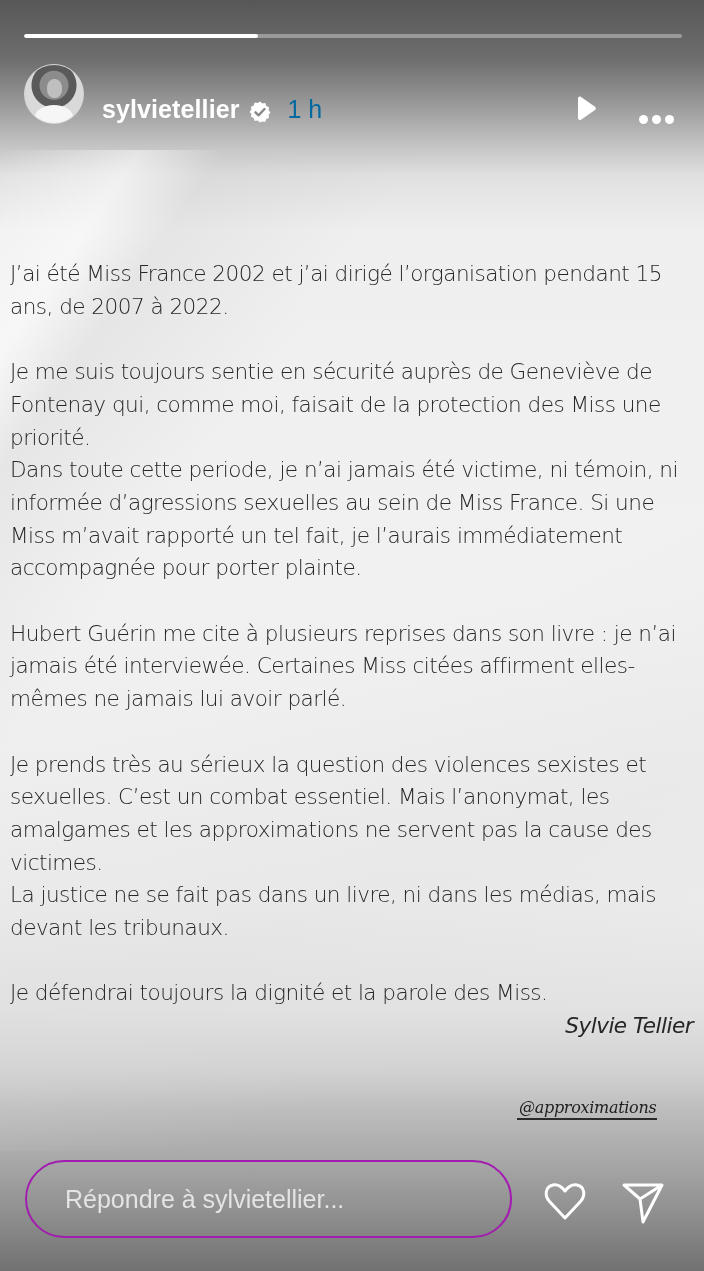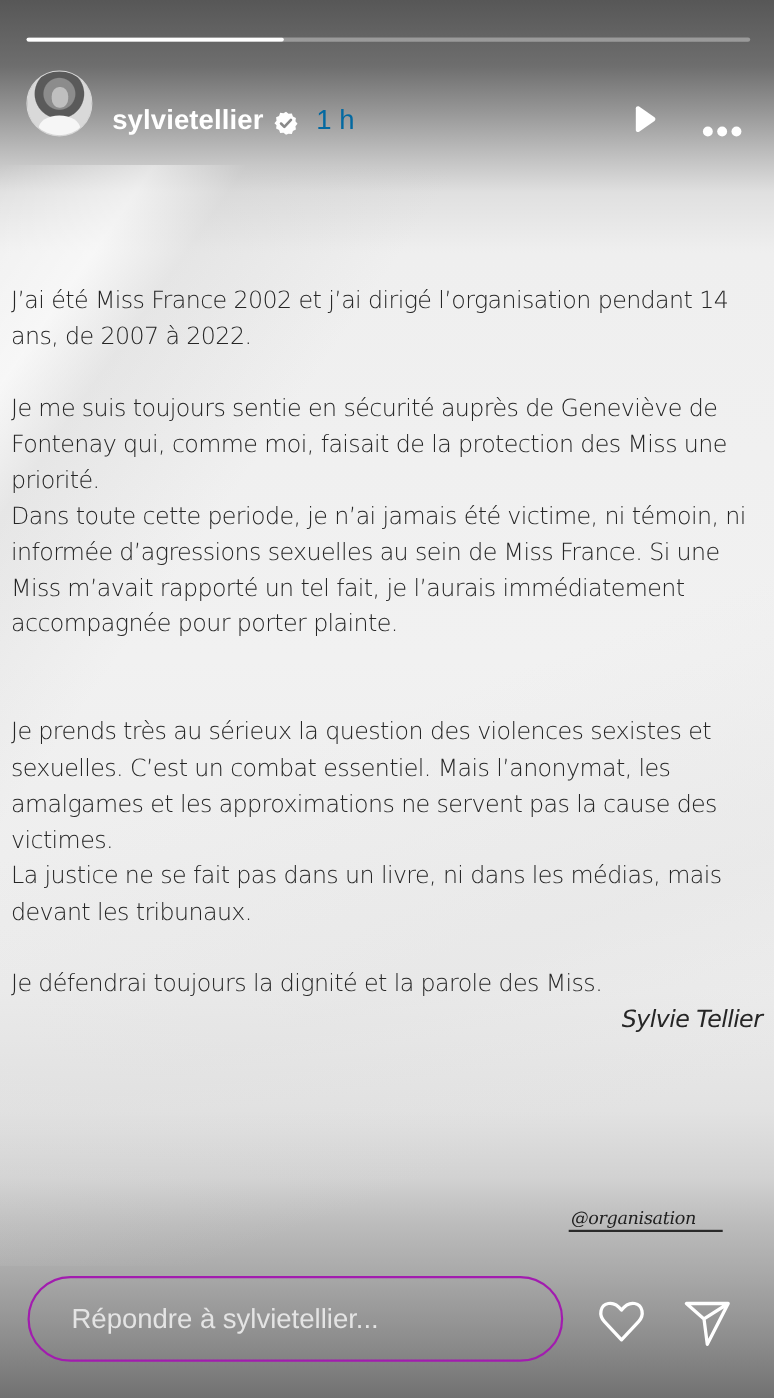--- a/index.html
+++ b/index.html
@@ -127,34 +127,35 @@
     <path fill="#ffffff" d="M7 4.5c0-1.6 1.7-2.5 3-1.6l14 9.8c1.1.8 1.1 2.4 0 3.2l-14 9.8c-1.3.9-3 0-3-1.6z"></path>
   </svg>
   <div class="more-btn">
     <span></span>
       <span></span>
       <span></span>
   </div>
 </div>
 
 <div class="story">
-  <p>J’ai été Miss France 2002 et j’ai dirigé l’organisation pendant 14 ans, de 2007 à 2022.</p>
+  <p>J’ai été Miss France 2002 et j’ai dirigé l’organisation pendant 15 ans, de 2007 à 2022.</p>
   <div class="gap"></div>
   <p>Je me suis toujours sentie en sécurité auprès de Geneviève de Fontenay qui, comme moi, faisait de la protection des Miss une priorité.</p>
   <p>Dans toute cette periode, je n’ai jamais été victime, ni témoin, ni informée d’agressions sexuelles au sein de Miss France. Si une Miss m’avait rapporté un tel fait, je l’aurais immédiatement accompagnée pour porter plainte.</p>
   <div class="gap"></div>
+  <p>Hubert Guérin me cite à plusieurs reprises dans son livre : je n’ai jamais été interviewée. Certaines Miss citées affirment elles-mêmes ne jamais lui avoir parlé.</p>
   <div class="gap"></div>
   <p>Je prends très au sérieux la question des violences sexistes et sexuelles. C’est un combat essentiel. Mais l’anonymat, les amalgames et les approximations ne servent pas la cause des victimes.</p>
   <p>La justice ne se fait pas dans un livre, ni dans les médias, mais devant les tribunaux.</p>
   <div class="gap"></div>
   <p>Je défendrai toujours la dignité et la parole des Miss.</p>
   <p class="signature">Sylvie Tellier</p>
 </div>
 
-<div class="mention">@organisation</div>
+<div class="mention">@approximations</div>
 
 <div class="reply-bar">
   <input class="reply-input" type="text" placeholder="Répondre à sylvietellier..." style="">
 </div>
 
 <svg class="heart-btn" viewBox="0 0 50 50">
   <path fill="none" stroke="#ffffff" stroke-width="3" stroke-linejoin="round" d="M25 42 L9.5 25.5 C4 19.5 5.5 10.5 13 9 C18 8 22 11 25 15 C28 11 32 8 37 9 C44.5 10.5 46 19.5 40.5 25.5 Z"></path>
 </svg>
 
 <svg class="send-btn" viewBox="0 0 50 50">

